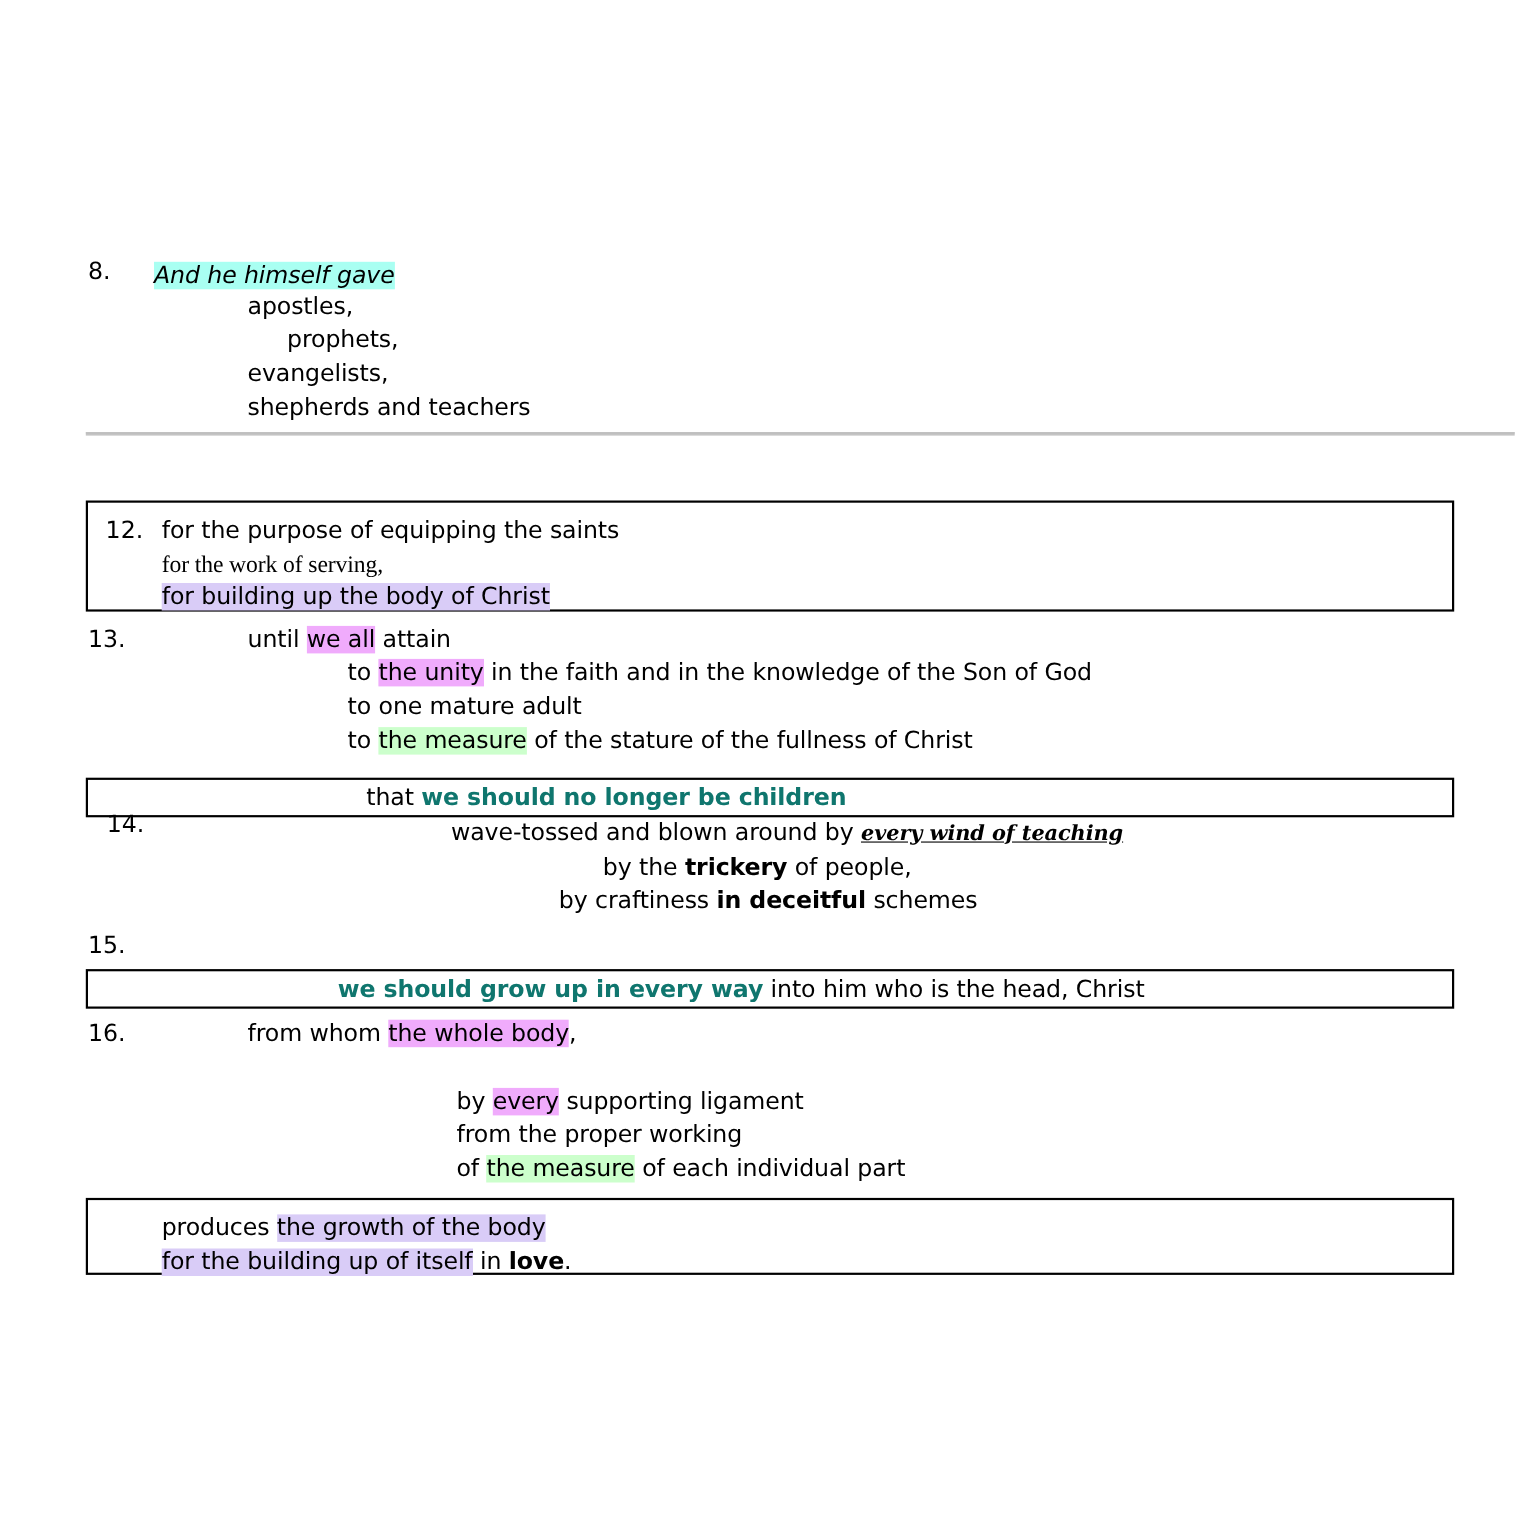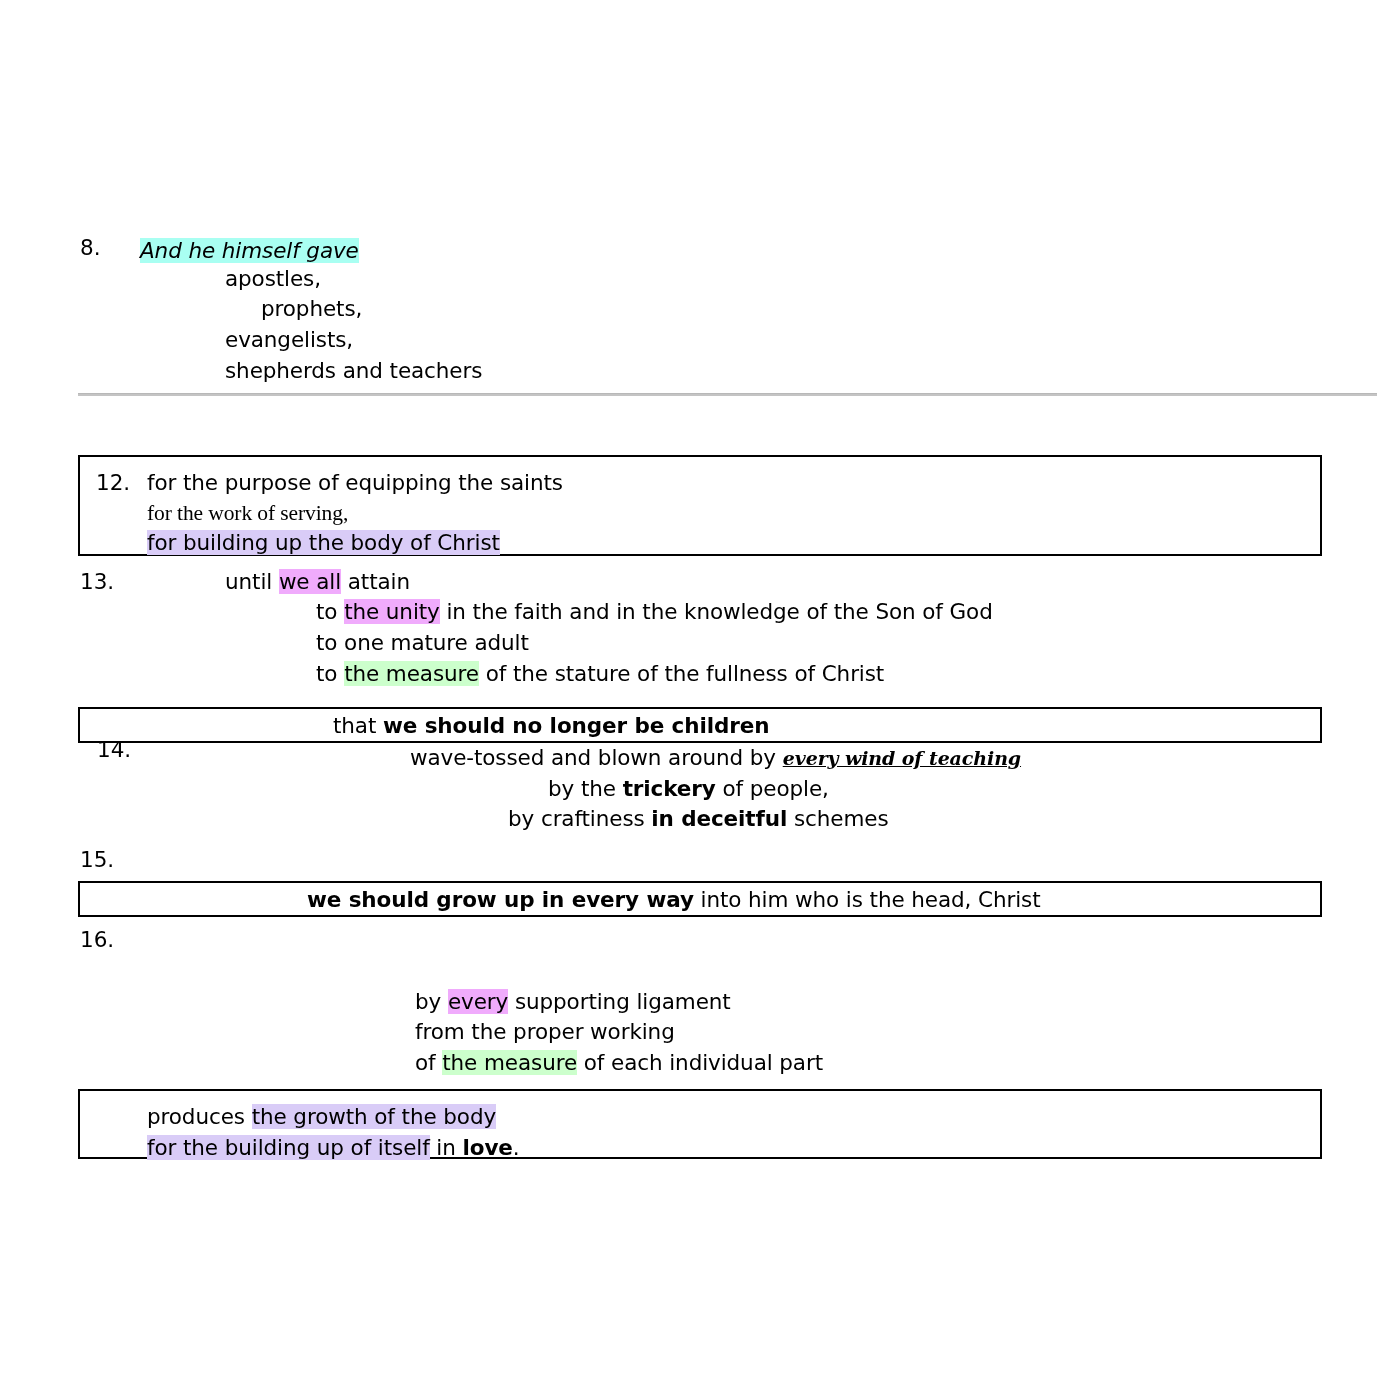--- a/index.html
+++ b/index.html
@@ -39,21 +39,21 @@
   }
 
   
   .hl-cyan   { background: #a9fff2; }
   .hl-purple { background: #d9ccf7; }
   .hl-orange { background: #f0abfc; }
   .hl-green  { background: #ccffcc; }
 
   
   .red-bold {
-    color: #000000;
+    color: #0f766e;
     font-weight: bold;
   }
   .b { font-weight: bold; }
   .ser-bi-u {
     font-family: "DejaVu Serif", serif;
     font-weight: bold;
     font-style: italic;
     text-decoration: underline;
     font-size: 19px;
   }
@@ -148,20 +148,23 @@
 
 
   <div class="box" style="left:78px; top:881px; width:1244px; height:36px;"></div>
 
   <div class="blk" style="left:307px; top:885px;">
     <span class="red-bold">we should grow up in every way</span><span> into him who is the head, Christ</span>
   </div>
 
   <div class="num" style="left:80px; top:925px;">16.</div>
 
+  <div class="blk" style="left:225px; top:925px;">
+    <span>from whom </span><span class="hl-orange">the whole body</span><span>,</span>
+  </div>
 
 
   <div class="blk" style="left:415px; top:987px;">
     <span>by </span><span class="hl-orange">every</span><span> supporting ligament</span>
   </div>
 
   <div class="blk" style="left:415px; top:1017px;">from the proper working</div>
 
   <div class="blk" style="left:415px; top:1048px;">
     <span>of </span><span class="hl-green">the measure</span><span> of each individual part</span>

